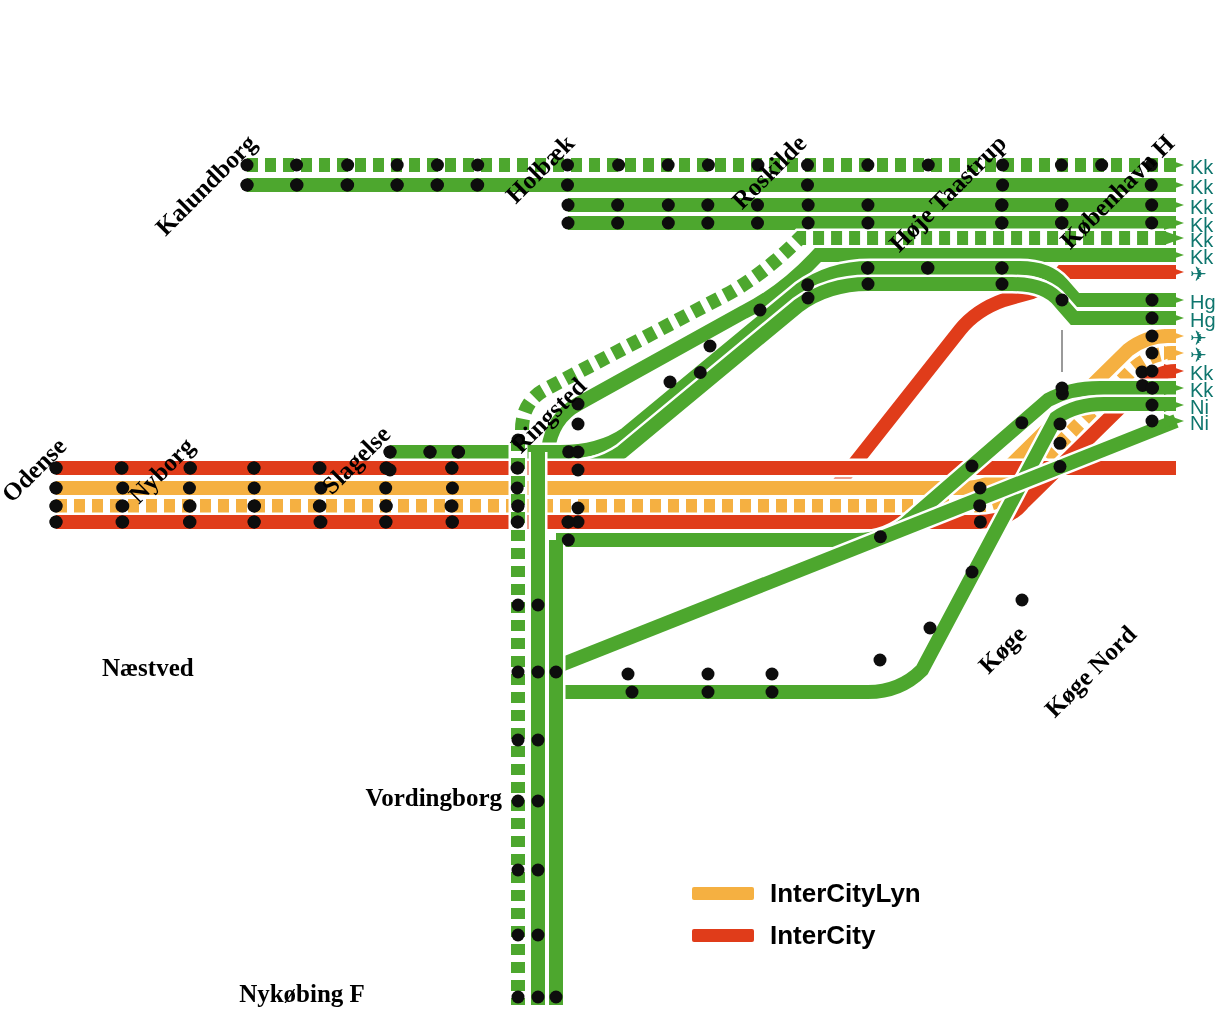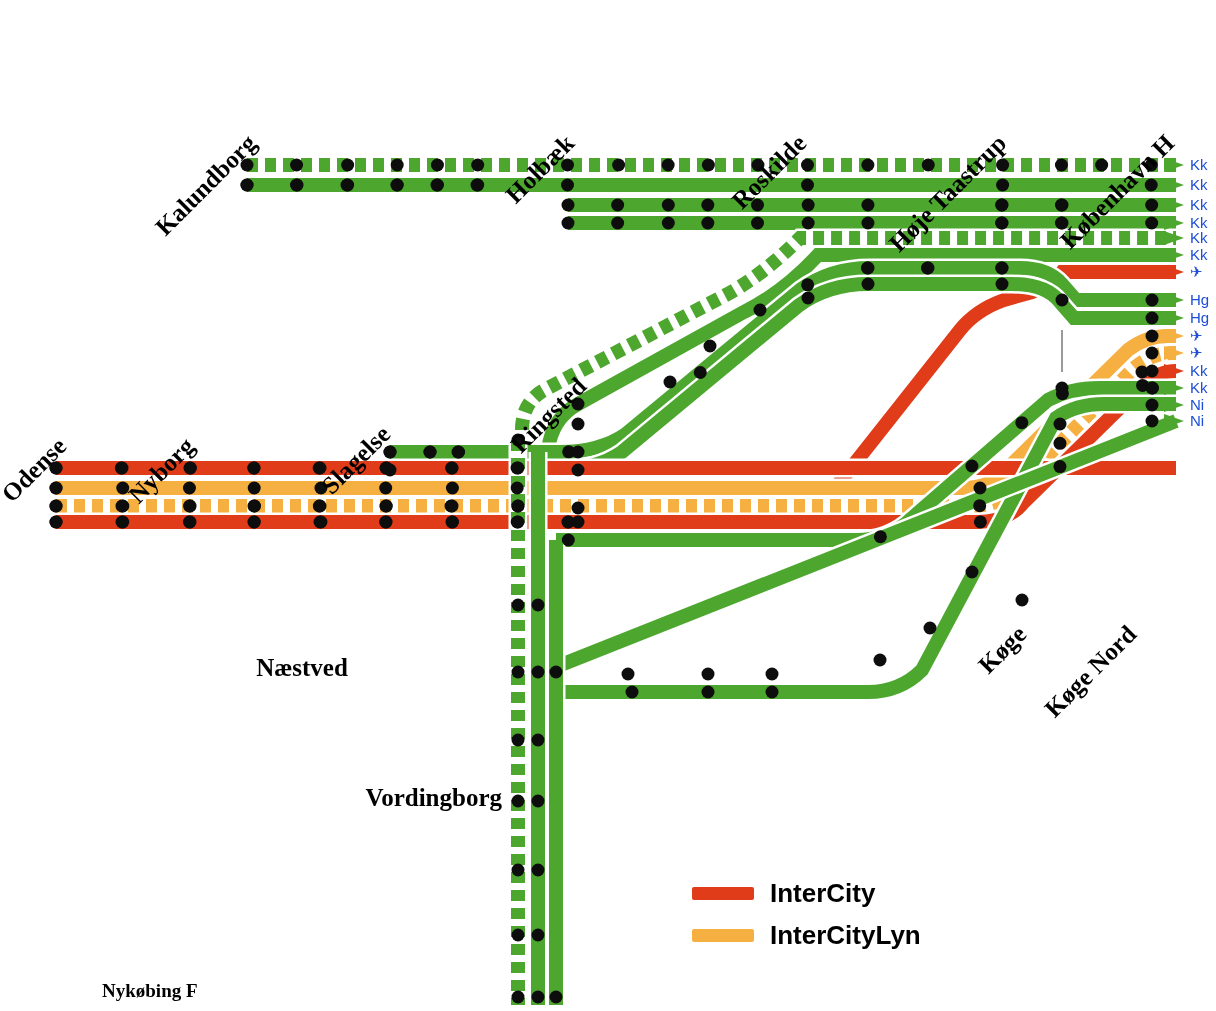--- a/index.html
+++ b/index.html
@@ -5,21 +5,21 @@
   html,body{margin:0;padding:0;background:#ffffff;}
   body{width:1216px;height:1011px;overflow:hidden;
        font-family:"Liberation Sans",sans-serif;}
   #map-root{position:relative;width:1216px;height:1011px;background:#fff;}
   svg#network{position:absolute;left:0;top:0;width:1216px;height:1011px;}
   .station-label{position:absolute;font-weight:bold;color:#000;white-space:nowrap;
                  font-family:"Liberation Serif",serif;}
   .diag-label{transform-origin:100% 100%;transform:rotate(-45deg);}
   .flat-label{transform-origin:100% 50%;}
   .endpoint-label{position:absolute;font-family:"Liberation Sans",sans-serif;
-                  font-size:15px;color:#1d4ed8;white-space:nowrap;line-height:1;}
+                  font-size:20px;color:#0f766e;white-space:nowrap;line-height:1;}
   .legend{position:absolute;}
   .legend-row{display:flex;align-items:center;margin-bottom:11px;}
   .legend-swatch{width:62px;height:13px;border-radius:2px;margin-right:16px;}
   .legend-text{font-size:26px;font-weight:bold;color:#000;
                font-family:"Liberation Sans",sans-serif;}
 </style>
 </head>
 <body>
 
 <div id="map-root">
@@ -293,23 +293,23 @@
       <div class="station-label diag-label" style="left: 180px; top: 121px; width: 400px; text-align: right; font-size: 25px;">Holbæk</div>
       <div class="station-label diag-label" style="left: 412px; top: 121px; width: 400px; text-align: right; font-size: 25px;">Roskilde</div>
       <div class="station-label diag-label" style="left: 612px; top: 121px; width: 400px; text-align: right; font-size: 25px;">Høje Taastrup</div>
       <div class="station-label diag-label" style="left: 780px; top: 121px; width: 400px; text-align: right; font-size: 25px;">København H</div>
       <div class="station-label diag-label" style="left: 192px; top: 364px; width: 400px; text-align: right; font-size: 25px;">Ringsted</div>
       <div class="station-label diag-label" style="left: -328px; top: 424px; width: 400px; text-align: right; font-size: 25px;">Odense</div>
       <div class="station-label diag-label" style="left: -200px; top: 424px; width: 400px; text-align: right; font-size: 25px;">Nyborg</div>
       <div class="station-label diag-label" style="left: -4px; top: 412px; width: 400px; text-align: right; font-size: 25px;">Slagelse</div>
       <div class="station-label diag-label" style="left: 632px; top: 612px; width: 400px; text-align: right; font-size: 25px;">Køge</div>
       <div class="station-label diag-label" style="left: 742px; top: 612px; width: 400px; text-align: right; font-size: 25px;">Køge Nord</div>
-      <div class="station-label flat-label" style="left: 102px; top: 654px; width: 400px; text-align: center; font-size: 25px;">Næstved</div>
+      <div class="station-label flat-label" style="left: 102px; top: 654px; width: 400px; text-align: left; font-size: 25px;">Næstved</div>
       <div class="station-label flat-label" style="left: 102px; top: 784px; width: 400px; text-align: right; font-size: 25px; font-family: Liberation Serif, serif;">Vordingborg</div>
-      <div class="station-label flat-label" style="left: 102px; top: 980px; width: 400px; text-align: left; font-size: 19px;">Nykøbing F</div>
+      <div class="station-label flat-label" style="left: 102px; top: 980px; width: 400px; text-align: center; font-size: 25px;">Nykøbing F</div>
     </div>
   <div id="endpoint-labels">
       <div class="endpoint-label" style="left: 1190px; top: 157px;">Kk</div>
       <div class="endpoint-label" style="left: 1190px; top: 177px;">Kk</div>
       <div class="endpoint-label" style="left: 1190px; top: 197px;">Kk</div>
       <div class="endpoint-label" style="left: 1190px; top: 215px;">Kk</div>
       <div class="endpoint-label" style="left: 1190px; top: 230px;">Kk</div>
       <div class="endpoint-label" style="left: 1190px; top: 247px;">Kk</div>
       <div class="endpoint-label" style="left: 1190px; top: 264px;">✈</div>
       <div class="endpoint-label" style="left: 1190px; top: 292px;">Hg</div>
@@ -317,22 +317,22 @@
       <div class="endpoint-label" style="left: 1190px; top: 328px;">✈</div>
       <div class="endpoint-label" style="left: 1190px; top: 345px;">✈</div>
       <div class="endpoint-label" style="left: 1190px; top: 363px;">Kk</div>
       <div class="endpoint-label" style="left: 1190px; top: 380px;">Kk</div>
       <div class="endpoint-label" style="left: 1190px; top: 397px;">Ni</div>
       <div class="endpoint-label" style="left: 1190px; top: 413px;">Ni</div>
     </div>
 
   <div class="legend" style="left:692px; top:878px;">
     <div class="legend-row">
+      <span class="legend-swatch" style="background: rgb(245, 176, 65);"></span>
+      <span class="legend-text">InterCityLyn</span>
+    </div>
+    <div class="legend-row">
       <span class="legend-swatch" style="background: rgb(224, 60, 26);"></span>
       <span class="legend-text">InterCity</span>
     </div>
-    <div class="legend-row">
-      <span class="legend-swatch" style="background: rgb(245, 176, 65);"></span>
-      <span class="legend-text">InterCityLyn</span>
-    </div>
   </div>
 
 </div>
 
 </body></html>

